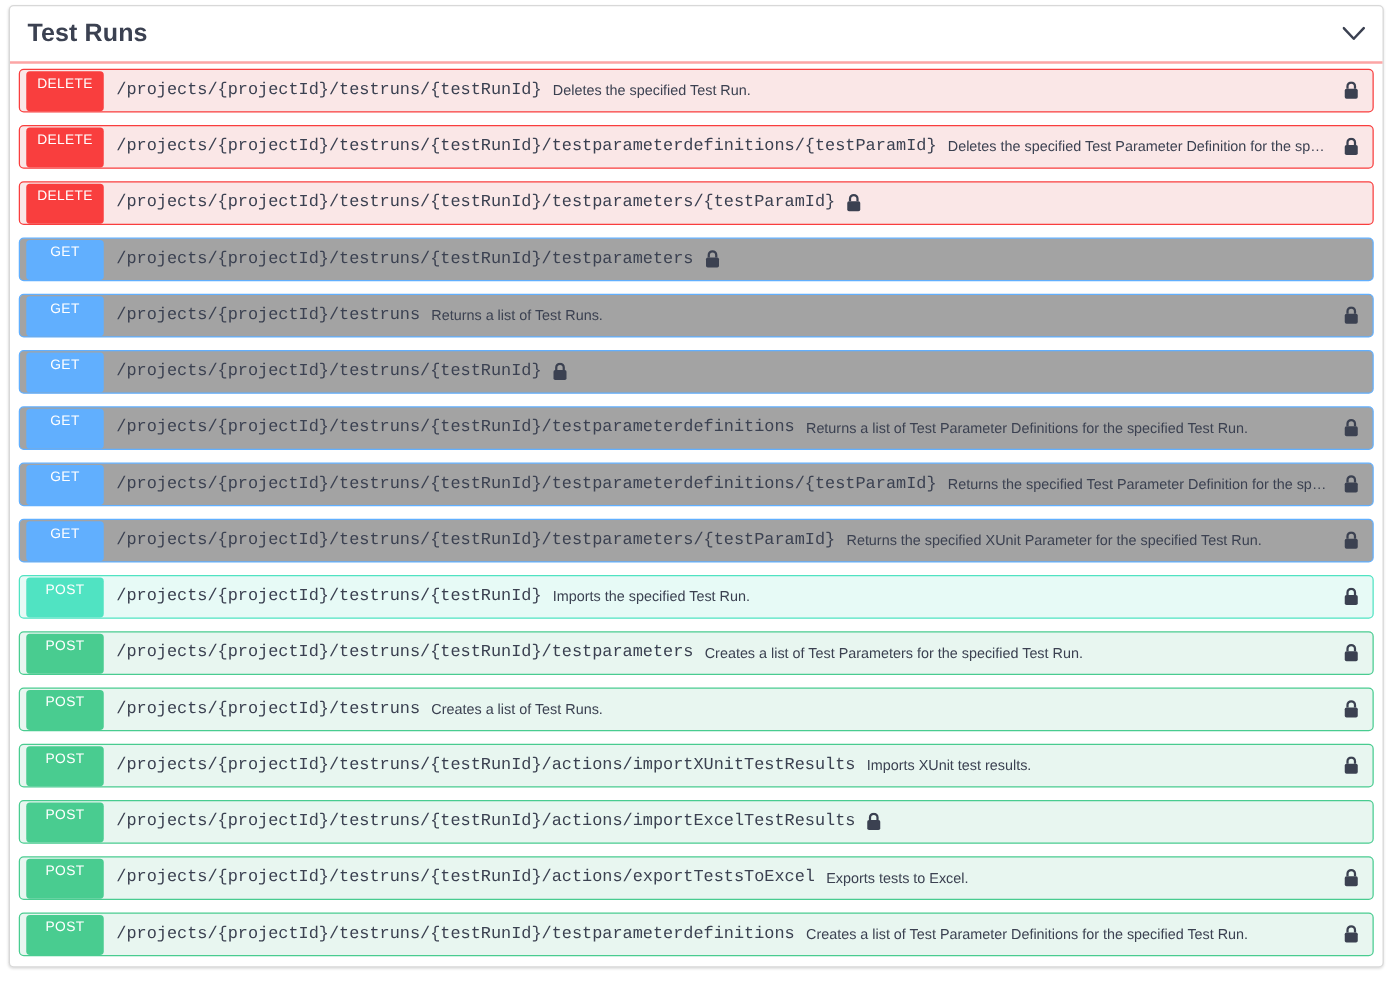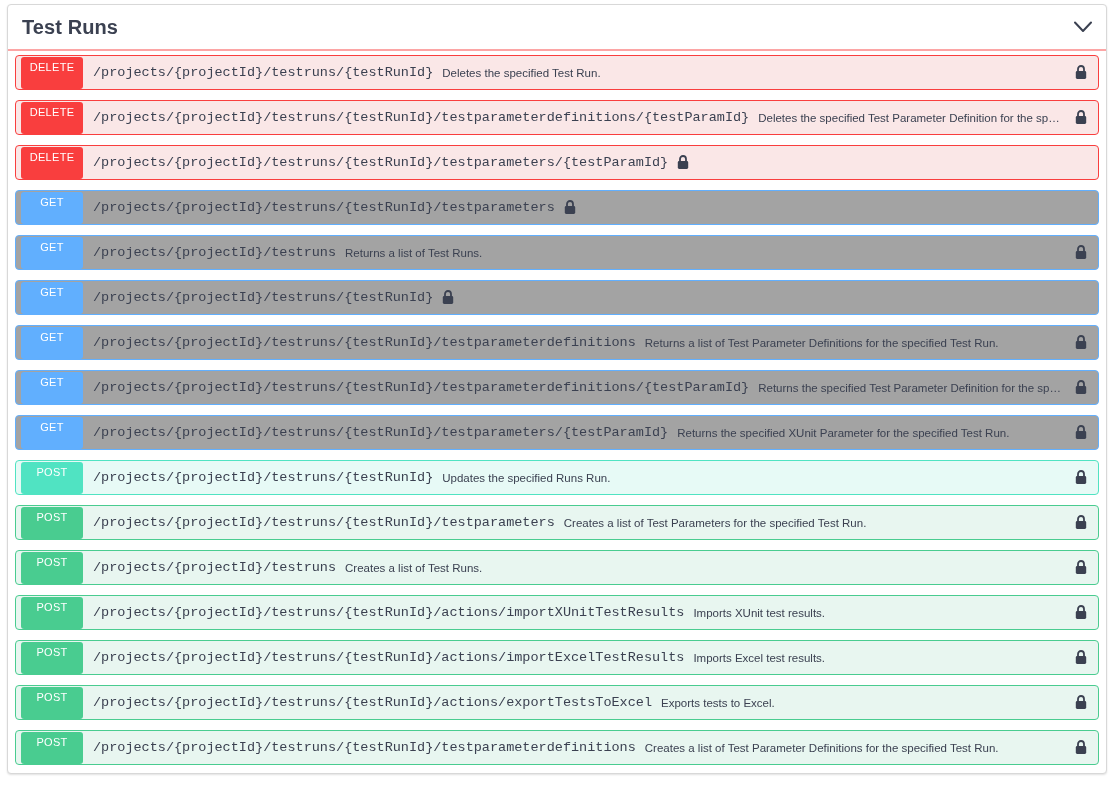--- a/index.html
+++ b/index.html
@@ -232,21 +232,21 @@
         <span class="lock">
           <svg width="12" height="15" viewBox="0 0 12 15" xmlns="http://www.w3.org/2000/svg">
             <path d="M3 6V4a3 3 0 0 1 6 0v2" fill="none" stroke="#3b4151" stroke-width="1.8"></path>
             <rect x="0.8" y="6" width="10.4" height="8" rx="1.4" fill="#3b4151"></rect>
           </svg>
         </span>
       </div>
       <div class="operation row-patch">
         <span class="method m-patch">POST</span>
         <span class="path">/projects/{projectId}/testruns/{testRunId}</span>
-        <span class="summary">Updates the specified Runs Run.</span>
+        <span class="summary">Imports the specified Test Run.</span>
         <span class="lock">
           <svg width="12" height="15" viewBox="0 0 12 15" xmlns="http://www.w3.org/2000/svg">
             <path d="M3 6V4a3 3 0 0 1 6 0v2" fill="none" stroke="#3b4151" stroke-width="1.8"></path>
             <rect x="0.8" y="6" width="10.4" height="8" rx="1.4" fill="#3b4151"></rect>
           </svg>
         </span>
       </div>
       <div class="operation row-post">
         <span class="method m-post">POST</span>
         <span class="path">/projects/{projectId}/testruns/{testRunId}/testparameters</span>
@@ -276,21 +276,20 @@
         <span class="lock">
           <svg width="12" height="15" viewBox="0 0 12 15" xmlns="http://www.w3.org/2000/svg">
             <path d="M3 6V4a3 3 0 0 1 6 0v2" fill="none" stroke="#3b4151" stroke-width="1.8"></path>
             <rect x="0.8" y="6" width="10.4" height="8" rx="1.4" fill="#3b4151"></rect>
           </svg>
         </span>
       </div>
       <div class="operation row-post">
         <span class="method m-post">POST</span>
         <span class="path">/projects/{projectId}/testruns/{testRunId}/actions/importExcelTestResults</span>
-        <span class="summary">Imports Excel test results.</span>
         <span class="lock">
           <svg width="12" height="15" viewBox="0 0 12 15" xmlns="http://www.w3.org/2000/svg">
             <path d="M3 6V4a3 3 0 0 1 6 0v2" fill="none" stroke="#3b4151" stroke-width="1.8"></path>
             <rect x="0.8" y="6" width="10.4" height="8" rx="1.4" fill="#3b4151"></rect>
           </svg>
         </span>
       </div>
       <div class="operation row-post">
         <span class="method m-post">POST</span>
         <span class="path">/projects/{projectId}/testruns/{testRunId}/actions/exportTestsToExcel</span>

